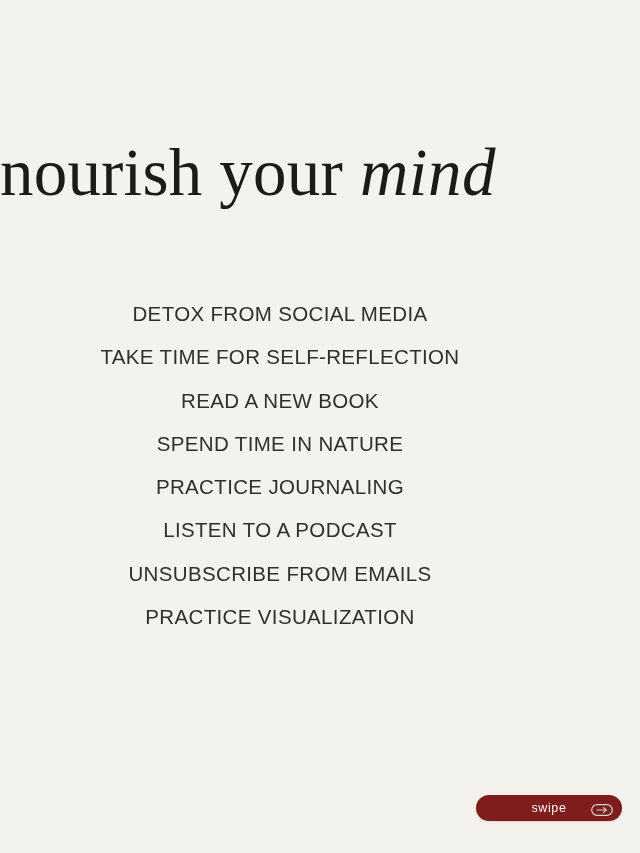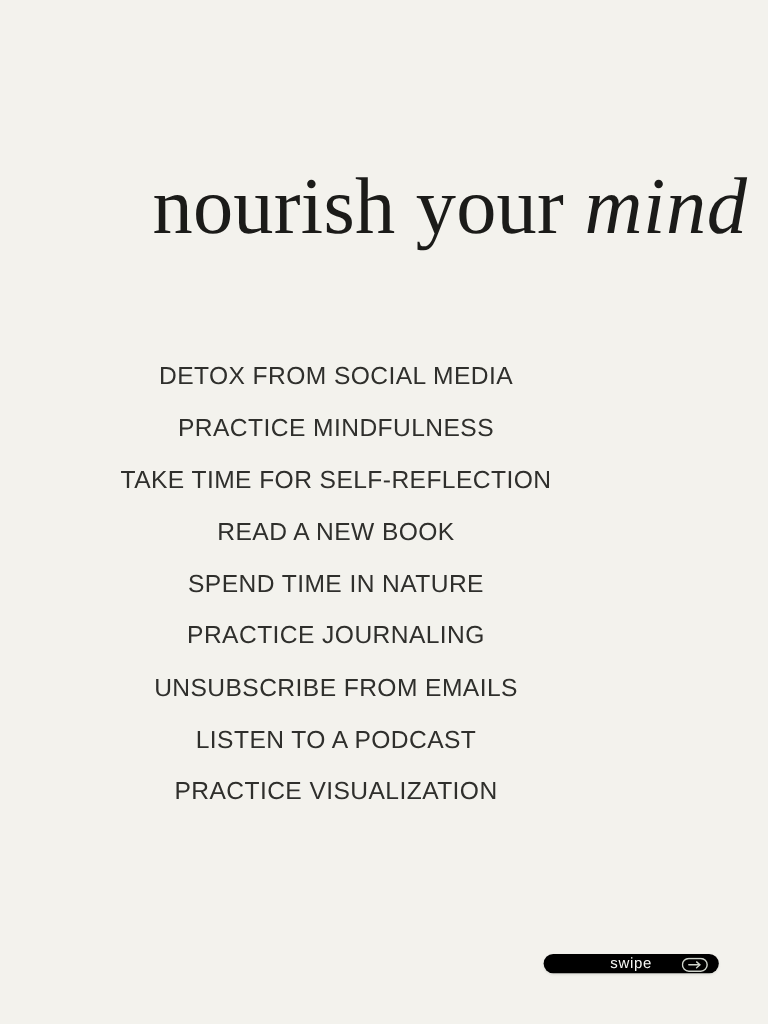--- a/index.html
+++ b/index.html
@@ -21,22 +21,21 @@
     inset: 0;
     background: #f3f2ed;
   }
 
   
   .title-wrap {
     position: absolute;
     top: 139px;
     left: 0;
     width: 587px;
-    text-align: right;
-    padding-left: 36px;
+    text-align: left;
   }
   .title {
     font-family: "Liberation Serif", "DejaVu Serif", serif;
     font-size: 67px;
     line-height: 1.0;
     color: #1b1b19;
     font-weight: 400;
     letter-spacing: 0.2px;
     white-space: nowrap;
   }
@@ -66,26 +65,26 @@
     letter-spacing: 0.35px;
     color: #2f2f2c;
     font-weight: 400;
     text-transform: uppercase;
     white-space: nowrap;
   }
 
   
   .swipe-button {
     position: absolute;
-    left: 453px;
+    left: 476px;
     top: 795px;
     width: 146px;
-    height: 16px;
+    height: 26px;
     border-radius: 13px;
-    background: #000000;
+    background: #7f1d1d;
     display: flex;
     align-items: center;
     justify-content: center;
     box-shadow: 0 1px 2px rgba(90,100,88,0.18);
     cursor: pointer;
     user-select: none;
   }
   .swipe-label {
     font-family: "Liberation Sans", sans-serif;
     font-size: 12.5px;
@@ -108,27 +107,26 @@
 <body>
 
 <div class="card">
 
   <div class="title-wrap">
     <div class="title"><span class="regular">nourish your </span><span class="accent">mind</span></div>
   </div>
 
   <ul class="list">
     <li class="list-item">Detox from social media</li>
-    <li class="list-item">Practice mindfulness</li>
     <li class="list-item">Take time for self-reflection</li>
     <li class="list-item">Read a new book</li>
     <li class="list-item">Spend time in nature</li>
     <li class="list-item">Practice journaling</li>
+    <li class="list-item">Listen to a podcast</li>
     <li class="list-item">Unsubscribe from emails</li>
-    <li class="list-item">Listen to a podcast</li>
     <li class="list-item">Practice visualization</li>
   </ul>
 
   <div class="swipe-button">
     <span class="swipe-label">swipe</span>
     <span class="swipe-icon">
       <svg viewBox="0 0 22 12" width="22" height="12" aria-hidden="true">
         <rect x="0.7" y="0.7" width="20.6" height="10.6" rx="5.3" ry="5.3" fill="none" stroke="#cfd4cb" stroke-width="1.2"></rect>
         <line x1="6" y1="6" x2="15" y2="6" stroke="#cfd4cb" stroke-width="1.2" stroke-linecap="round"></line>
         <polyline points="12.5,3.6 15.3,6 12.5,8.4" fill="none" stroke="#cfd4cb" stroke-width="1.2" stroke-linecap="round" stroke-linejoin="round"></polyline>

